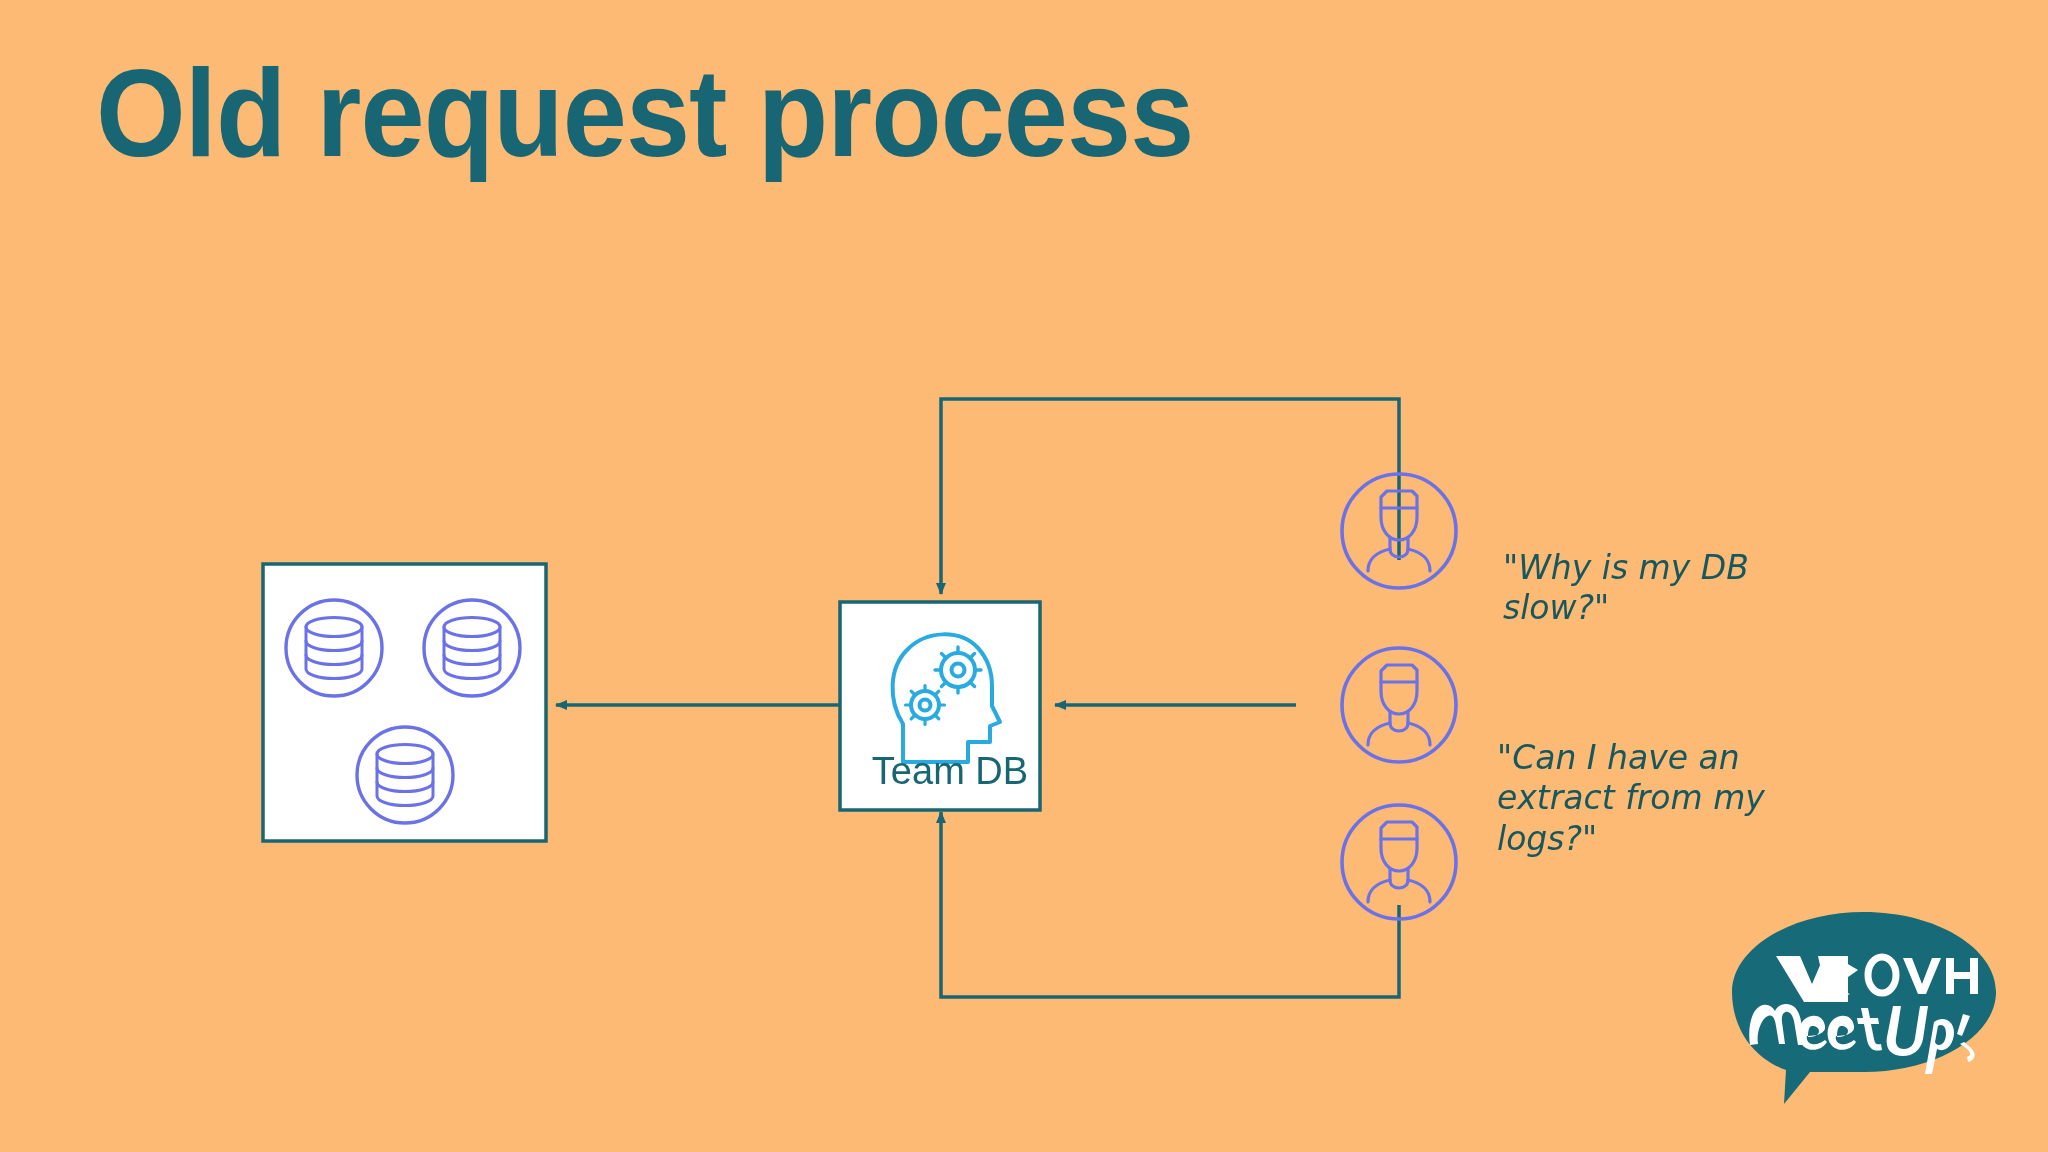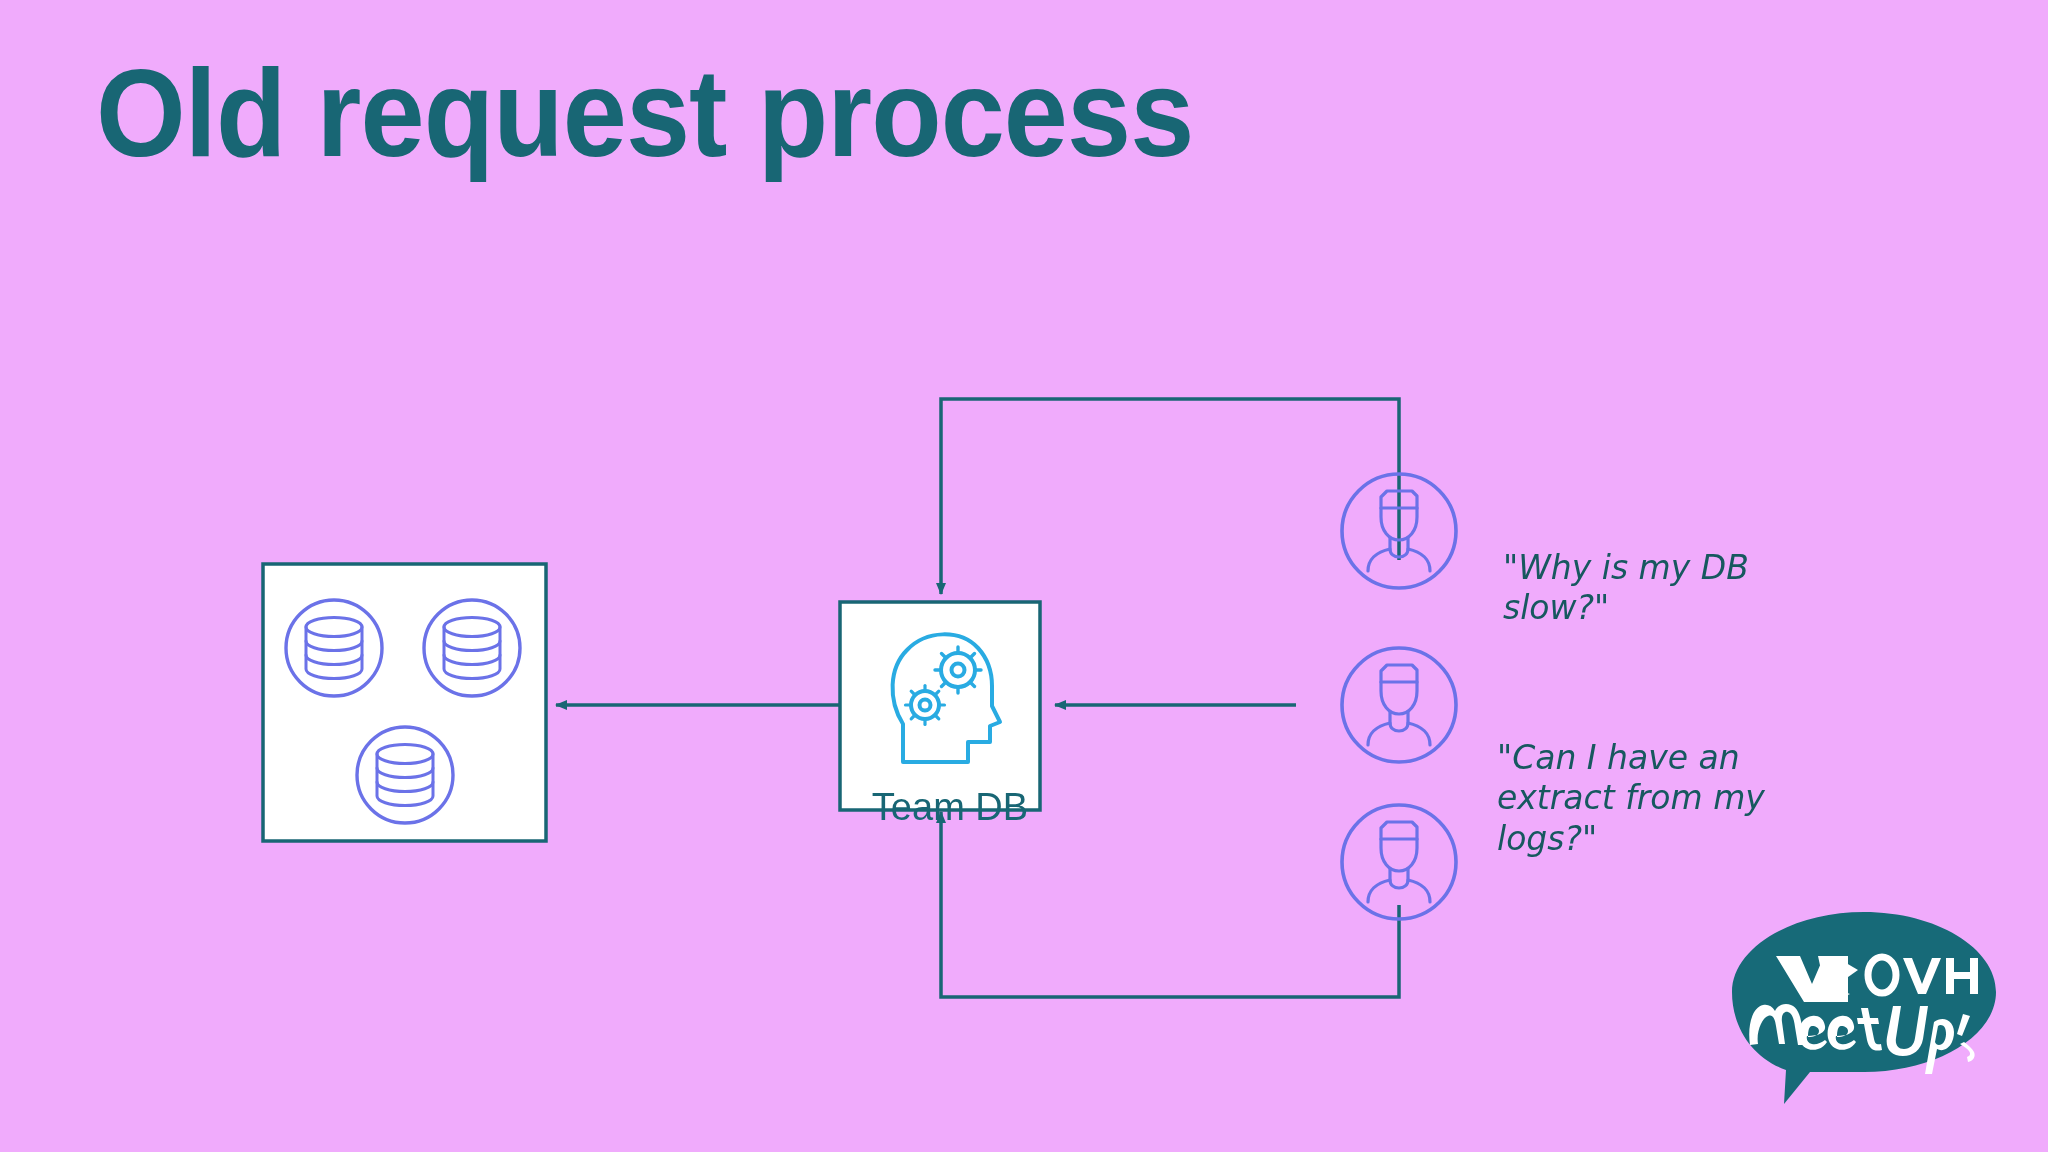--- a/index.html
+++ b/index.html
@@ -7,21 +7,21 @@
     padding: 0;
     background: #ffffff;
   }
   body {
     font-family: "Liberation Sans", sans-serif;
   }
   #slide {
     position: relative;
     width: 2048px;
     height: 1152px;
-    background: #f0abfc;
+    background: #fdba74;
     overflow: hidden;
   }
 
   
   #slide-title {
     position: absolute;
     left: 96px;
     top: 48px;
     font-family: "Liberation Sans Narrow", "Liberation Sans", sans-serif;
     font-weight: bold;
@@ -40,21 +40,21 @@
     left: 0;
     top: 0;
     width: 2048px;
     height: 1152px;
   }
 
   
   .team-db-label {
     position: absolute;
     left: 840px;
-    top: 786px;
+    top: 750px;
     width: 220px;
     text-align: center;
     font-family: "Liberation Sans Narrow", "Liberation Sans", sans-serif;
     font-size: 38px;
     color: #186674;
     letter-spacing: 0px;
   }
 
   
   .quote {

